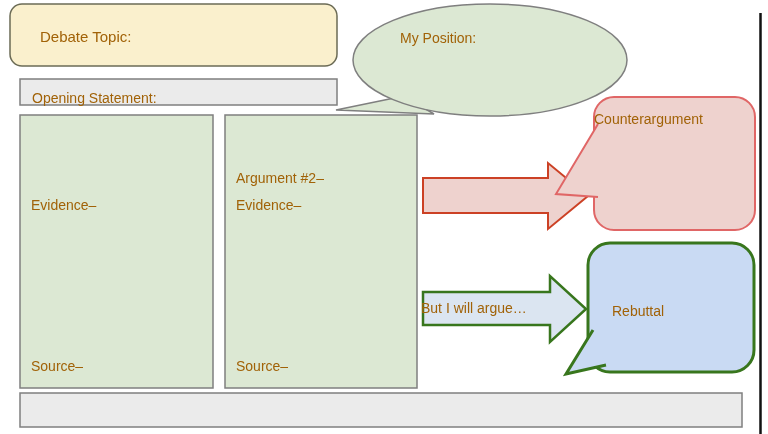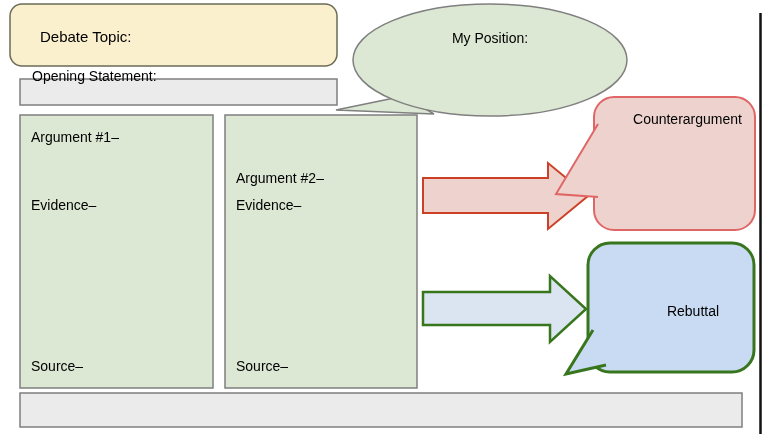--- a/index.html
+++ b/index.html
@@ -1,24 +1,24 @@
 <!DOCTYPE html>
 <html><head>
 <meta charset="utf-8">
 <style>
   html,body{margin:0;padding:0;background:#fff;}
   #canvas{
     position:relative;width:768px;height:434px;overflow:hidden;background:#fff;
-    font-family:"Liberation Sans", sans-serif;color:#000000;
+    font-family:"Liberation Sans", sans-serif;color:#a16207;
   }
   #shapes{position:absolute;left:0;top:0;width:768px;height:434px;}
   .t{position:absolute;font-size:14px;line-height:16px;white-space:nowrap;}
-  .tc{text-align:center;white-space:normal;}
+  .tc{text-align:left;white-space:normal;}
   .topic-label{left:40px;top:29px;font-size:15px;}
-  .opening-label{left:32px;top:68px;text-align:center;}
+  .opening-label{left:32px;top:90px;text-align:center;}
   .arg1-title{left:31px;top:129px;}
   .arg1-evidence{left:31px;top:197px;}
   .arg1-source{left:31px;top:358px;}
   .arg2-title{left:236px;top:129px;margin-top:41px;}
   .arg2-evidence{left:236px;top:197px;}
   .arg2-source{left:236px;top:358px;}
   .myposition-label{left:400px;top:30px;width:180px;}
   .counter-label{left:594px;top:111px;width:187px;}
   .opp-arrow-label{left:421px;top:179px;width:130px;}
   .opp-arrow-label span{display:block;}
@@ -54,27 +54,27 @@
     <path d="M593,330 L566,374 L606,365" fill="#c9daf3" stroke="#38761d" stroke-width="3"></path>
 
     <rect x="20" y="393" width="722" height="34" fill="#ebebeb" stroke="#7f7f7f" stroke-width="1.5"></rect>
 
     <line x1="760.5" y1="13" x2="760.5" y2="434" stroke="#111111" stroke-width="2.5"></line>
   </svg>
 
   <div class="t topic-label">Debate Topic:</div>
   <div class="t opening-label">Opening Statement:</div>
 
-  <div class="t arg1-title">Argument #1–</div>
   <div class="t arg1-evidence">Evidence–</div>
   <div class="t arg1-source">Source–</div>
 
   <div class="t arg2-title">Argument #2–</div>
   <div class="t arg2-evidence">Evidence–</div>
   <div class="t arg2-source">Source–</div>
 
   <div class="t tc myposition-label">My Position:</div>
   <div class="t tc counter-label">Counterargument</div>
 
 
   <div class="t tc rebuttal-label">Rebuttal</div>
+  <div class="t tc argue-label">But I will argue…</div>
 
 </div>
 
 </body></html>

